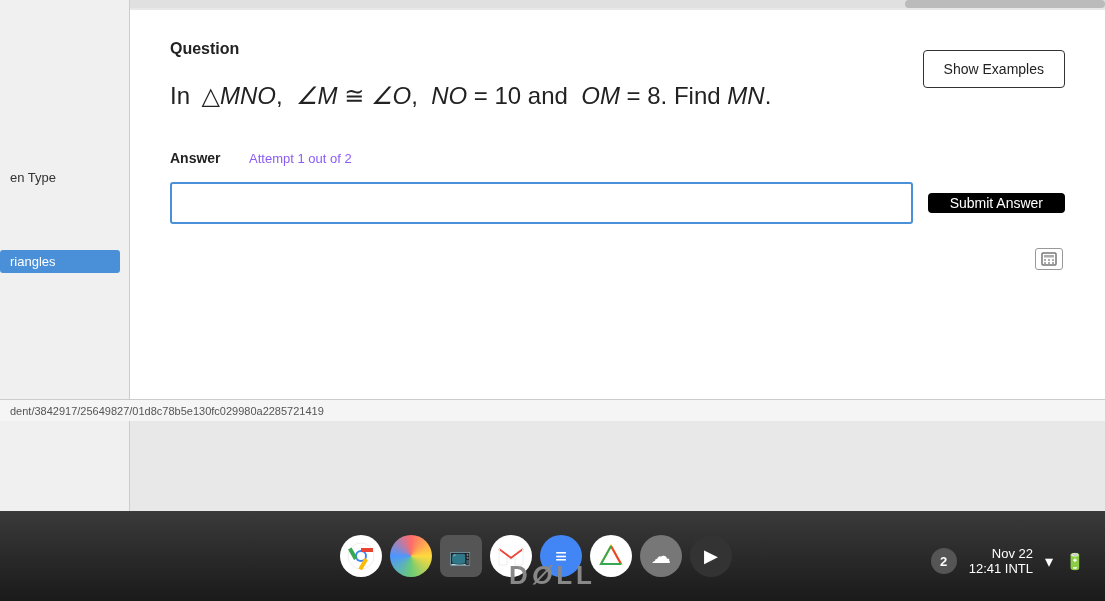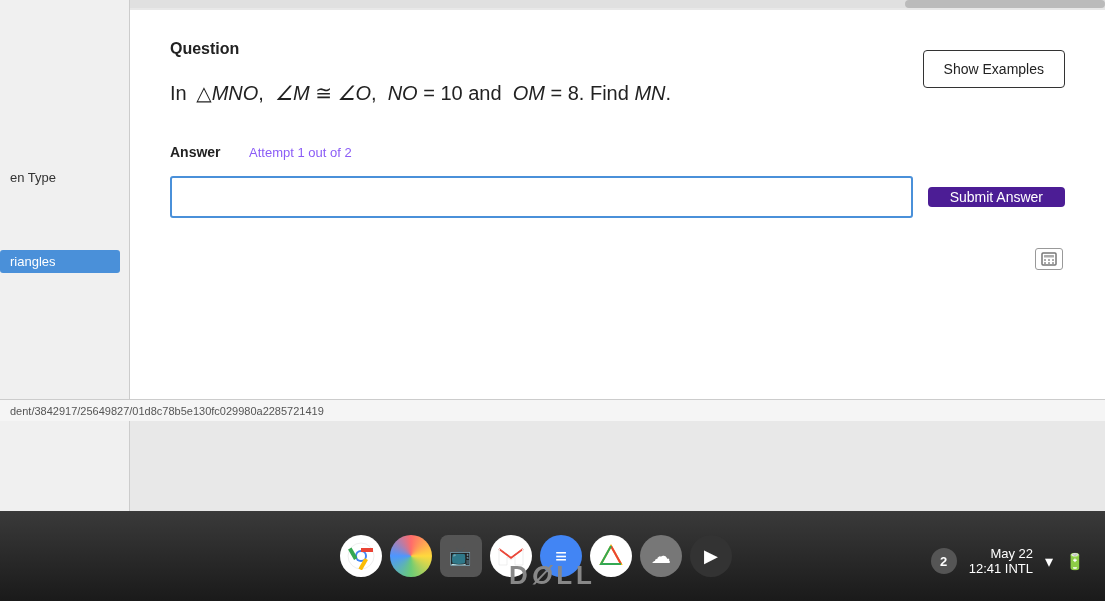--- a/index.html
+++ b/index.html
@@ -114,21 +114,21 @@
       padding: 10px 20px;
       border: 1.5px solid #333;
       background: white;
       font-size: 14px;
       cursor: pointer;
       border-radius: 4px;
       color: #222;
     }
 
     .question-text {
-      font-size: 20px;
+      font-size: 24px;
       color: #222;
       margin-bottom: 35px;
       line-height: 1.5;
     }
 
     .answer-label {
       font-size: 14px;
       font-weight: bold;
       color: #222;
       margin-bottom: 5px;
@@ -154,21 +154,21 @@
       border: 2px solid #4a90d9;
       border-radius: 3px;
       padding: 0 10px;
       font-size: 16px;
       outline: none;
       background: white;
     }
 
     .submit-btn {
       padding: 2px 22px;
-      background: #4c1d95;
+      background: #000000;
       color: white;
       border: none;
       border-radius: 4px;
       font-size: 14px;
       cursor: pointer;
       white-space: nowrap;
     }
 
     .calculator-icon {
       position: absolute;
@@ -400,21 +400,21 @@
     </div>
 
     <div class="taskbar-icon" style="background:#333; color:white; font-size:18px; border-radius:50%;">
       ▶
     </div>
   </div>
 
   <div class="taskbar-right">
     <div class="taskbar-badge">2</div>
     <div class="taskbar-time">
-      <div>May 22</div>
+      <div>Nov 22</div>
       <div>12:41 INTL</div>
     </div>
     <div class="wifi-icon">▾</div>
     <div class="battery-icon">🔋</div>
   </div>
 
   <div class="dell-logo">D<span style="font-style:italic">Ø</span>LL</div>
 
 </div>
 

